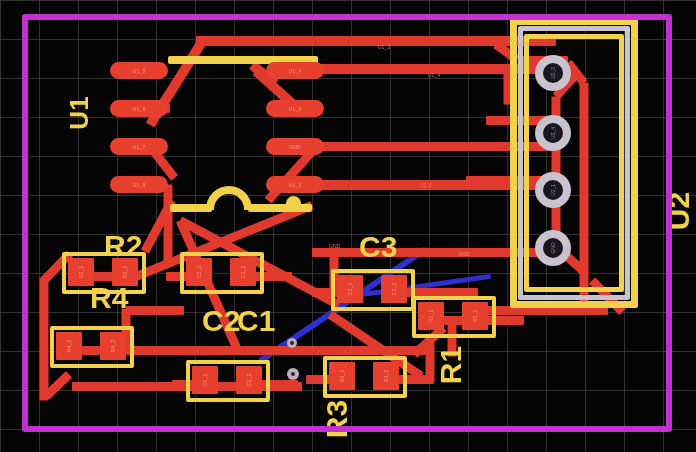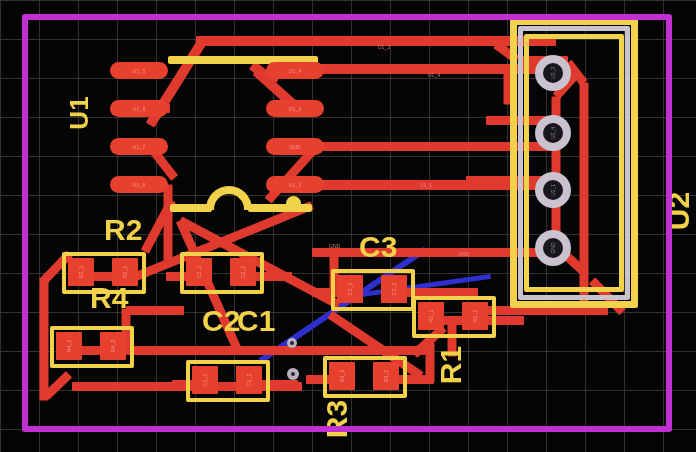--- a/index.html
+++ b/index.html
@@ -335,21 +335,21 @@
       </div>
     </div>
 
   <div id="vias">
       <div class="via" style="left: 287px; top: 368px; width: 12px; height: 12px;"></div>
       <div class="via" style="left: 287px; top: 338px; width: 10px; height: 10px;"></div>
     </div>
 
   <div id="refdes">
       <div class="refdes rot" style="left: 62px; top: 100px; font-size: 26px; line-height: 26px;">U1</div>
-      <div class="refdes" style="left: 104px; top: 215px; font-size: 30px; line-height: 30px;">R2</div>
+      <div class="refdes" style="left: 104px; top: 231px; font-size: 30px; line-height: 30px;">R2</div>
       <div class="refdes" style="left: 90px; top: 283px; font-size: 30px; line-height: 30px;">R4</div>
       <div class="refdes" style="left: 202px; top: 306px; font-size: 30px; line-height: 30px;">C2</div>
       <div class="refdes" style="left: 237px; top: 306px; font-size: 30px; line-height: 30px;">C1</div>
       <div class="refdes" style="left: 359px; top: 232px; font-size: 30px; line-height: 30px;">C3</div>
       <div class="refdes rot" style="left: 318px; top: 404px; font-size: 30px; line-height: 30px;">R3</div>
       <div class="refdes rot" style="left: 432px; top: 350px; font-size: 30px; line-height: 30px;">R1</div>
       <div class="refdes rot" style="left: 660px; top: 196px; font-size: 30px; line-height: 30px;">U2</div>
     </div>
 
   <div id="netnames">

